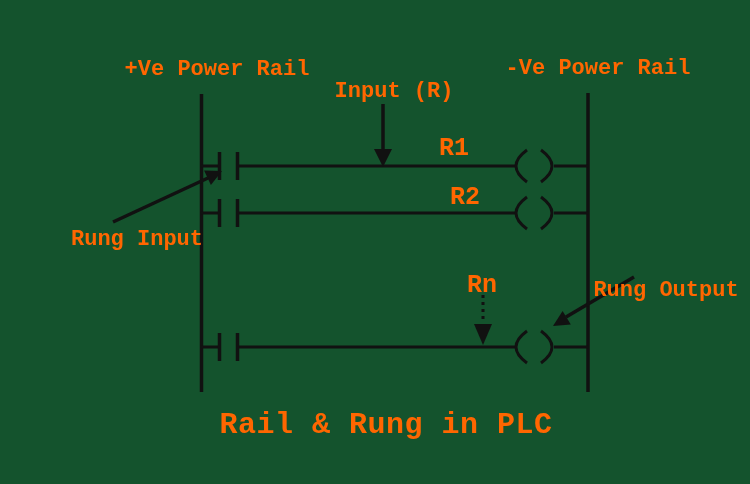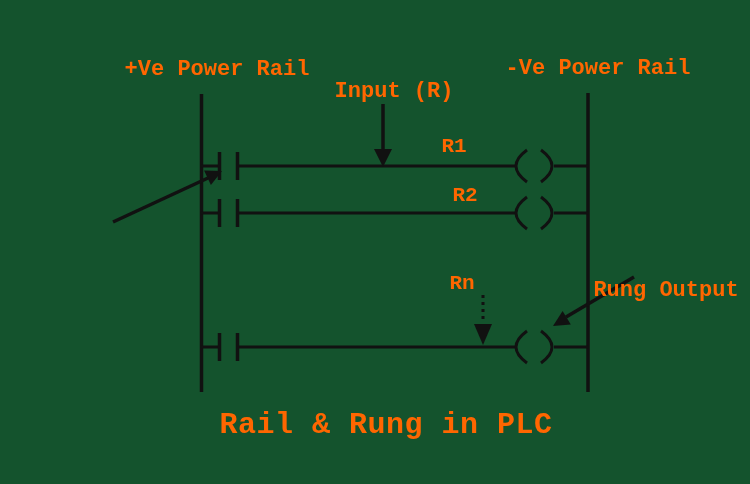--- a/index.html
+++ b/index.html
@@ -25,21 +25,21 @@
   .lbl {
     position: absolute;
     color: #FF6600;
     font-weight: bold;
     white-space: nowrap;
     transform: translateX(-50%);
     line-height: 1.1;
   }
   .lbl-rail   { font-size: 22px; }
   .lbl-anno   { font-size: 22px; }
-  .lbl-rung   { font-size: 21px; }
+  .lbl-rung   { font-size: 25px; }
   .lbl-title  { font-size: 30px; letter-spacing: 0.5px; }
 </style>
 </head>
 <body>
 
 <div class="canvas">
 
   <svg class="diagram-svg" viewBox="0 0 750 484">
 
     <line x1="201.5" y1="94" x2="201.5" y2="392" stroke="#111" stroke-width="3.5"></line>
@@ -94,20 +94,21 @@
   <div class="lbl lbl-rail" style="left:217px; top:58px;">+Ve Power Rail</div>
 
   <div class="lbl lbl-rail" style="left:598px; top:57px;">-Ve Power Rail</div>
 
   <div class="lbl lbl-anno" style="left:394px; top:80px;">Input (R)</div>
 
   <div class="lbl lbl-rung" style="left:454px; top:135px;">R1</div>
 
   <div class="lbl lbl-rung" style="left:455px; top:184px;margin-left:10px;">R2</div>
 
-  <div class="lbl lbl-rung" style="left:462px; top:272px;">Rn</div>
+  <div class="lbl lbl-rung" style="left:482px; top:272px;">Rn</div>
 
+  <div class="lbl lbl-anno" style="left:137px; top:228px;">Rung Input</div>
 
   <div class="lbl lbl-anno" style="left:666px; top:251px;margin-top:28px;">Rung Output</div>
 
   <div class="lbl lbl-title" style="left:386px; top:409px;">Rail &amp; Rung in PLC</div>
 
 </div>
 
 </body></html>

